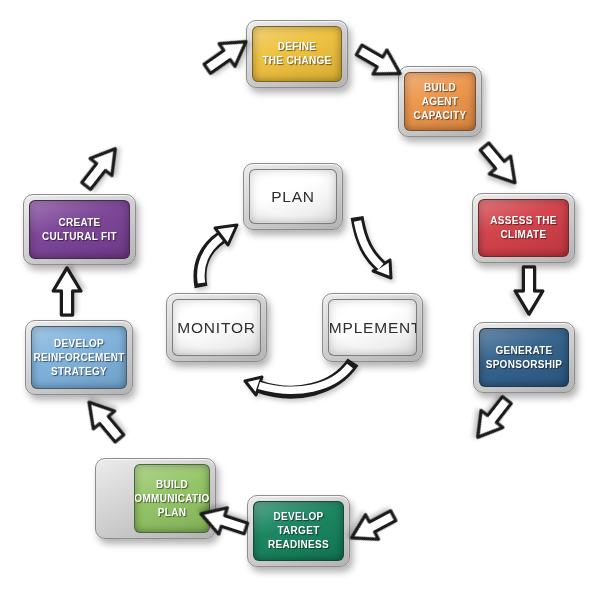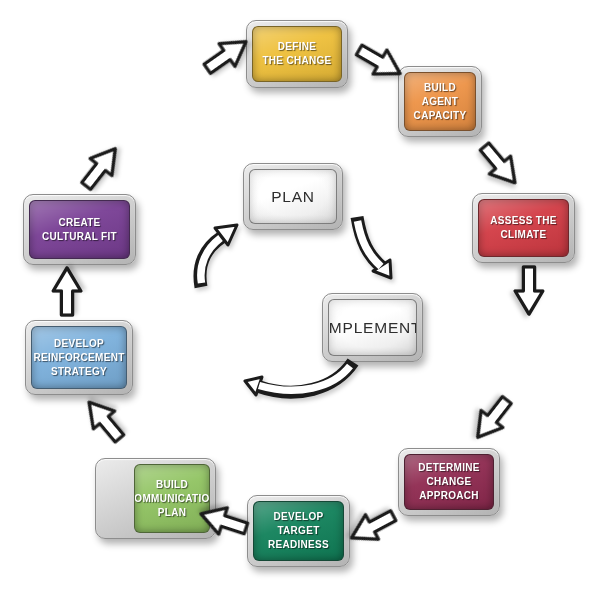--- a/index.html
+++ b/index.html
@@ -68,28 +68,27 @@
     </div>
   </div>
 
   <div class="node" style="left:472px;top:193px;width:103px;height:70px;">
     <div class="face" style="background: rgb(210, 59, 68);">
       <span class="olabel">ASSESS THE
 CLIMATE</span>
     </div>
   </div>
 
-
-  <div class="node" style="left:398px;top:448px;width:102px;height:68px;">
-    <div class="face" style="background: rgb(143, 42, 80);">
-      <span class="olabel">DETERMINE
-CHANGE
-APPROACH</span>
+  <div class="node" style="left:473px;top:322px;width:102px;height:71px;">
+    <div class="face" style="background: rgb(45, 93, 137);">
+      <span class="olabel">GENERATE
+SPONSORSHIP</span>
     </div>
   </div>
+
 
   <div class="node" style="left:247px;top:495px;width:103px;height:72px;">
     <div class="face" style="background: rgb(17, 129, 90);">
       <span class="olabel">DEVELOP
 TARGET
 READINESS</span>
     </div>
   </div>
 
   <div class="node" style="left:95px;top:458px;width:121px;height:81px;padding-left:38px;">
@@ -121,20 +120,25 @@
       <span class="ilabel">PLAN</span>
     </div>
   </div>
 
   <div class="node" style="left:322px;top:293px;width:101px;height:69px;">
     <div class="face white" style="background:radial-gradient(ellipse at 50% 45%, #ffffff 55%, #ededed 100%);">
       <span class="ilabel">IMPLEMENT</span>
     </div>
   </div>
 
+  <div class="node" style="left:166px;top:293px;width:101px;height:69px;">
+    <div class="face white" style="background:radial-gradient(ellipse at 50% 45%, #ffffff 55%, #ededed 100%);">
+      <span class="ilabel">MONITOR</span>
+    </div>
+  </div>
 
   <svg class="barrow" style="left:202px;top:38px;transform:rotate(-35deg);" viewBox="0 0 54 36">
     <polygon points="1,12 27,12 27,3 52,18 27,33 27,24 1,24"></polygon>
     </svg>
 
   <svg class="barrow" style="left:355px;top:45px;transform:rotate(30deg);" viewBox="0 0 54 36">
     <polygon points="1,12 27,12 27,3 52,18 27,33 27,24 1,24"></polygon>
     </svg>
 
   <svg class="barrow" style="left:475px;top:148px;transform:rotate(50deg);" viewBox="0 0 54 36">

